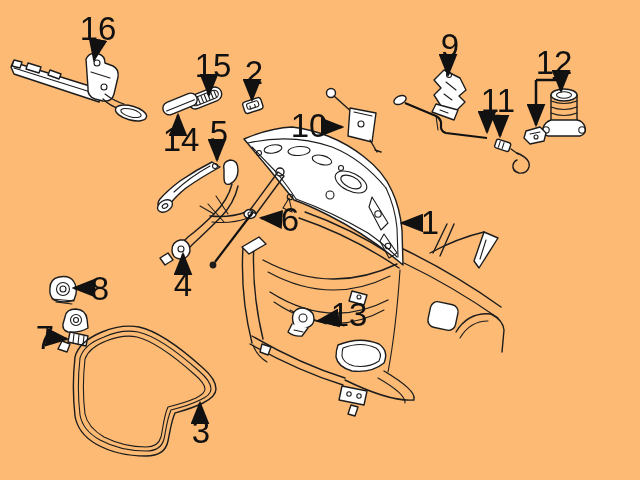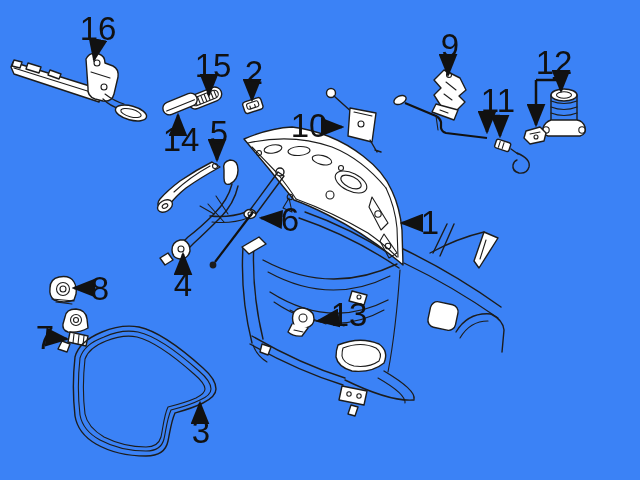--- a/index.html
+++ b/index.html
@@ -1,16 +1,16 @@
 <!DOCTYPE html>
 <html><head>
 <meta charset="utf-8">
 <style>
   html,body{margin:0;padding:0;background:#ffffff;}
-  .stage{position:relative;width:640px;height:480px;background:#3b82f6;overflow:hidden;}
+  .stage{position:relative;width:640px;height:480px;background:#fdba74;overflow:hidden;}
   svg{display:block;}
   .callout-num{font-family:"Liberation Sans",sans-serif;font-size:33px;font-weight:400;fill:#111;}
   .ln{fill:none;stroke:#1c1c1c;stroke-width:1.4;stroke-linecap:round;stroke-linejoin:round;}
   .lnw{fill:#ffffff;stroke:#1c1c1c;stroke-width:1.4;stroke-linecap:round;stroke-linejoin:round;}
   .thin{fill:none;stroke:#1c1c1c;stroke-width:1.1;stroke-linecap:round;stroke-linejoin:round;}
   .arrow{fill:none;stroke:#111;stroke-width:2.5;stroke-linecap:butt;}
 </style>
 </head>
 <body>
 

